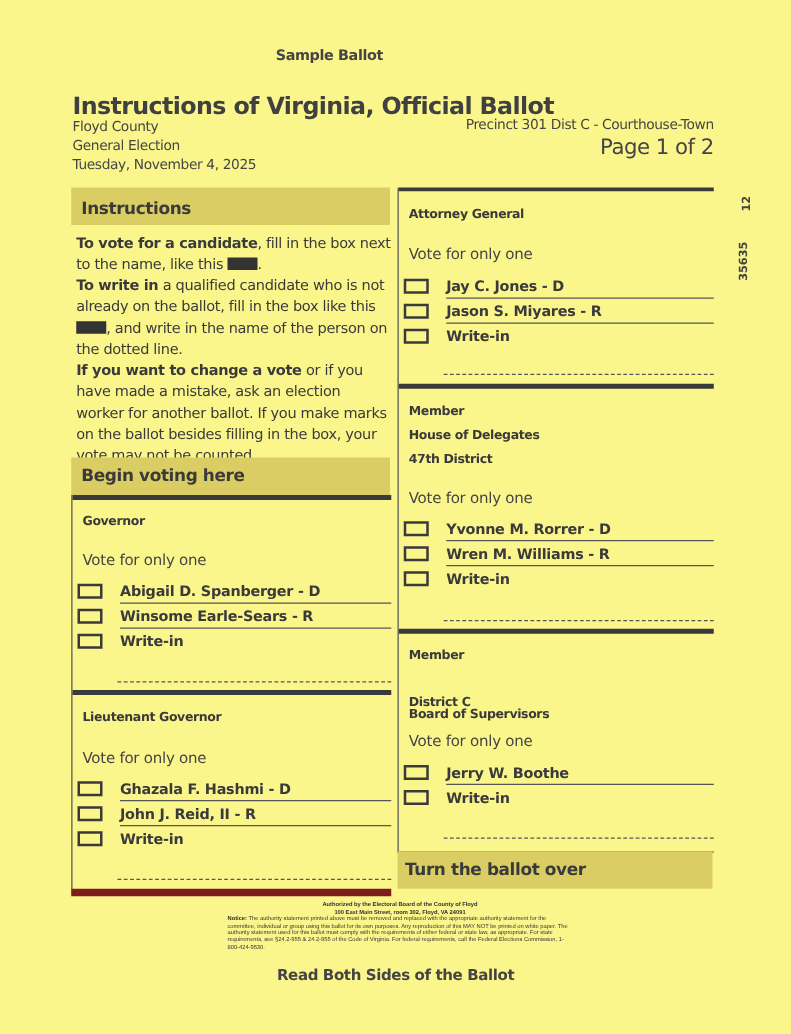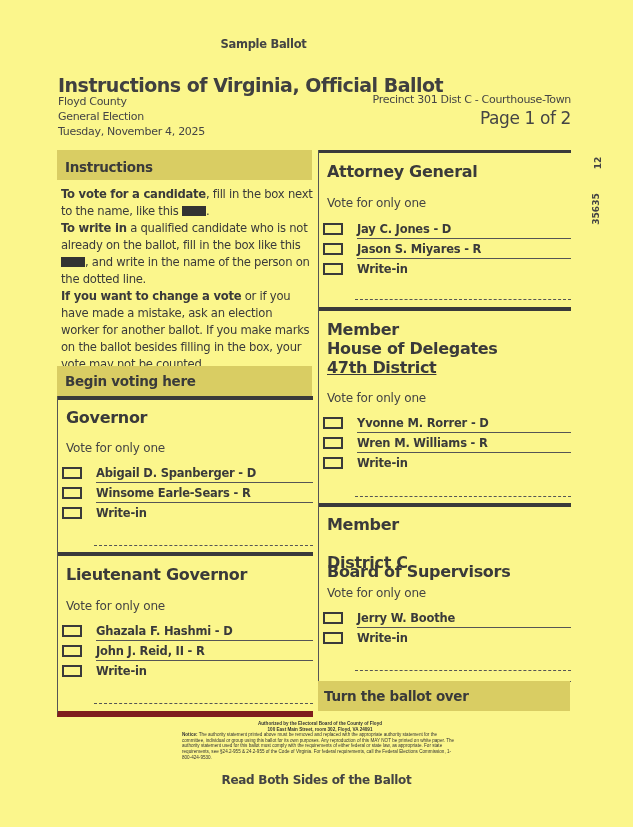--- a/index.html
+++ b/index.html
@@ -24,21 +24,21 @@
   .instr-head span { position: absolute; left: 8px; top: 9px; }
   .instr-body { left: 61px; top: 186px; width: 252px; font-size: 11.6px; line-height: 17px; color: #3a3a3a; letter-spacing: -0.25px; }
   .instr-body b { font-weight: bold; }
   .fillbox { display: inline-block; width: 24px; height: 10px; background: #333; vertical-align: -1px; }
 
   .begin-head { left: 57px; top: 366px; width: 255px; height: 30px; }
   .begin-head span { position: absolute; left: 8px; top: 7px; }
 
   .contest { position: absolute; border-left: 1px solid #555; }
   .contest .topbar { position: absolute; left: 0; right: 0; top: 0; height: 4px; background: #3a3a3a; }
-  .ctitle { position: absolute; left: 8px; font-weight: bold; font-size: 16px; line-height: 19px; color: #3a3a3a; letter-spacing: -0.3px; }
+  .ctitle { position: absolute; left: 8px; font-weight: bold; font-size: 10px; line-height: 19px; color: #3a3a3a; letter-spacing: -0.3px; }
   .vfo { position: absolute; left: 8px; font-size: 12px; color: #444; letter-spacing: -0.2px; }
   .cand { position: absolute; left: 4px; right: 0; height: 16px; }
   .cand .box { position: absolute; left: 0; top: 1px; width: 20px; height: 12px; border: 2px solid #3a3a3a; box-sizing: border-box; background: transparent; cursor: pointer; }
   .cand .name { position: absolute; left: 34px; top: 0; font-weight: bold; font-size: 11.5px; color: #3a3a3a; letter-spacing: -0.2px; white-space: nowrap; }
   .cand .uline { position: absolute; left: 34px; right: 0; top: 16px; height: 1px; background: #555; }
   .dotline { position: absolute; left: 36px; right: 0; height: 0; border-top: 1.5px dashed #555; }
 
   .side-num { font-size: 9px; font-weight: bold; color: #444; transform: rotate(-90deg); transform-origin: center; white-space: nowrap; }
 
   .turn-over { left: 318px; top: 681px; width: 252px; height: 30px; }
@@ -138,21 +138,21 @@
     <div class="box"></div>
     <div class="name">Write-in</div>
   </div>
   <div class="dotline" style="top:149px;"></div>
 </div>
 
 <div class="contest" style="left:318px; top:307px; width:252px; height:196px;">
   <div class="topbar"></div>
   <div class="ctitle" style="top:13px;">Member</div>
   <div class="ctitle" style="top:32px;">House of Delegates</div>
-  <div class="ctitle" style="top:51px;text-decoration:underline;">47th District</div>
+  <div class="ctitle" style="top:51px;">47th District</div>
   <div class="vfo" style="top:84px;">Vote for only one</div>
   <div class="cand" style="top:129px;">
     <div class="box"></div>
     <div class="name">Wren M. Williams - R</div>
     <div class="uline"></div>
   </div>
   <div class="cand" style="top:109px;">
     <div class="box"></div>
     <div class="name">Yvonne M. Rorrer - D</div>
     <div class="uline"></div>

